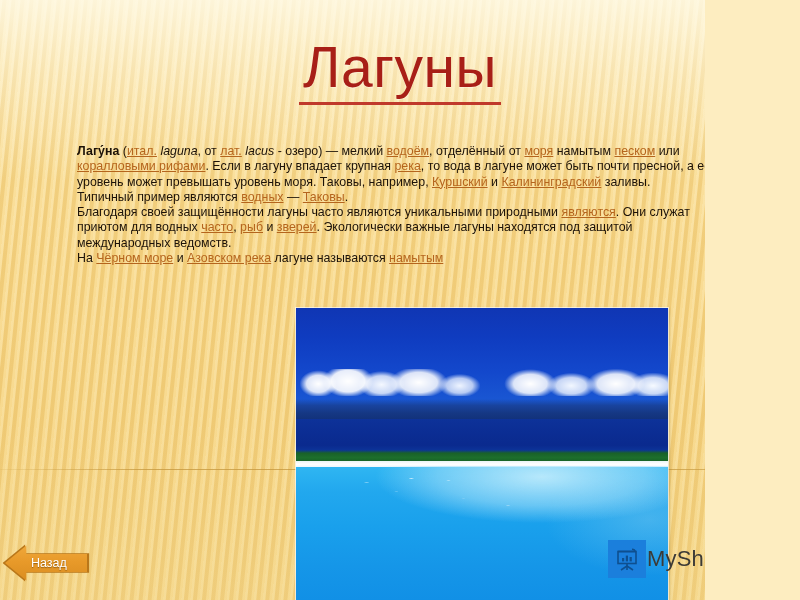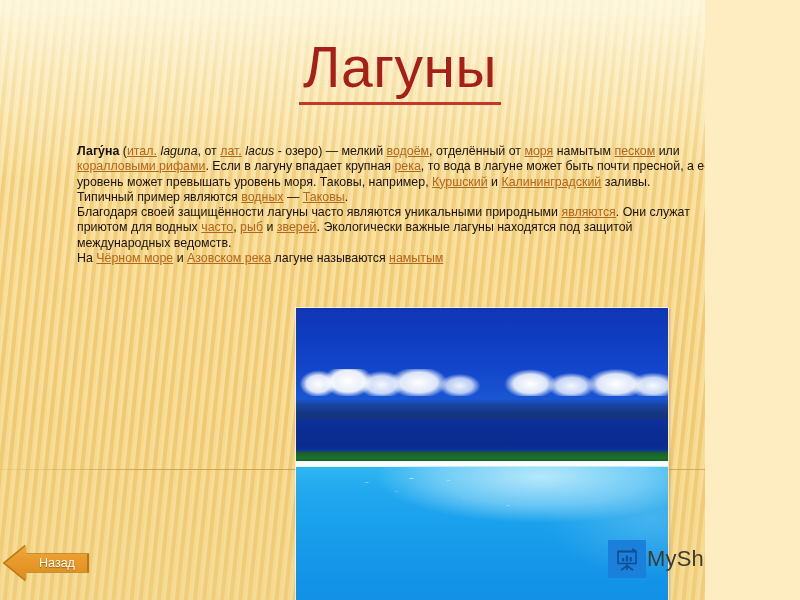--- a/index.html
+++ b/index.html
@@ -254,21 +254,20 @@
     clip-path: polygon(0% 50%, 26% 4%, 26% 26%, 100% 26%, 100% 74%, 26% 74%, 26% 96%);
     z-index: -1;
     transform: scale(1.06);
   }
   #back-button .back-label {
     position: absolute;
     left: 26px;
     right: 4px;
     top: 50%;
     transform: translateY(-50%);
-    text-align: center;
     font-family: "Liberation Sans", sans-serif;
     font-size: 12.5px;
     color: #ffffff;
     text-shadow: 0 1px 1px rgba(130,80,10,0.8);
     white-space: nowrap;
   }
 
   
   #watermark {
     position: absolute;

